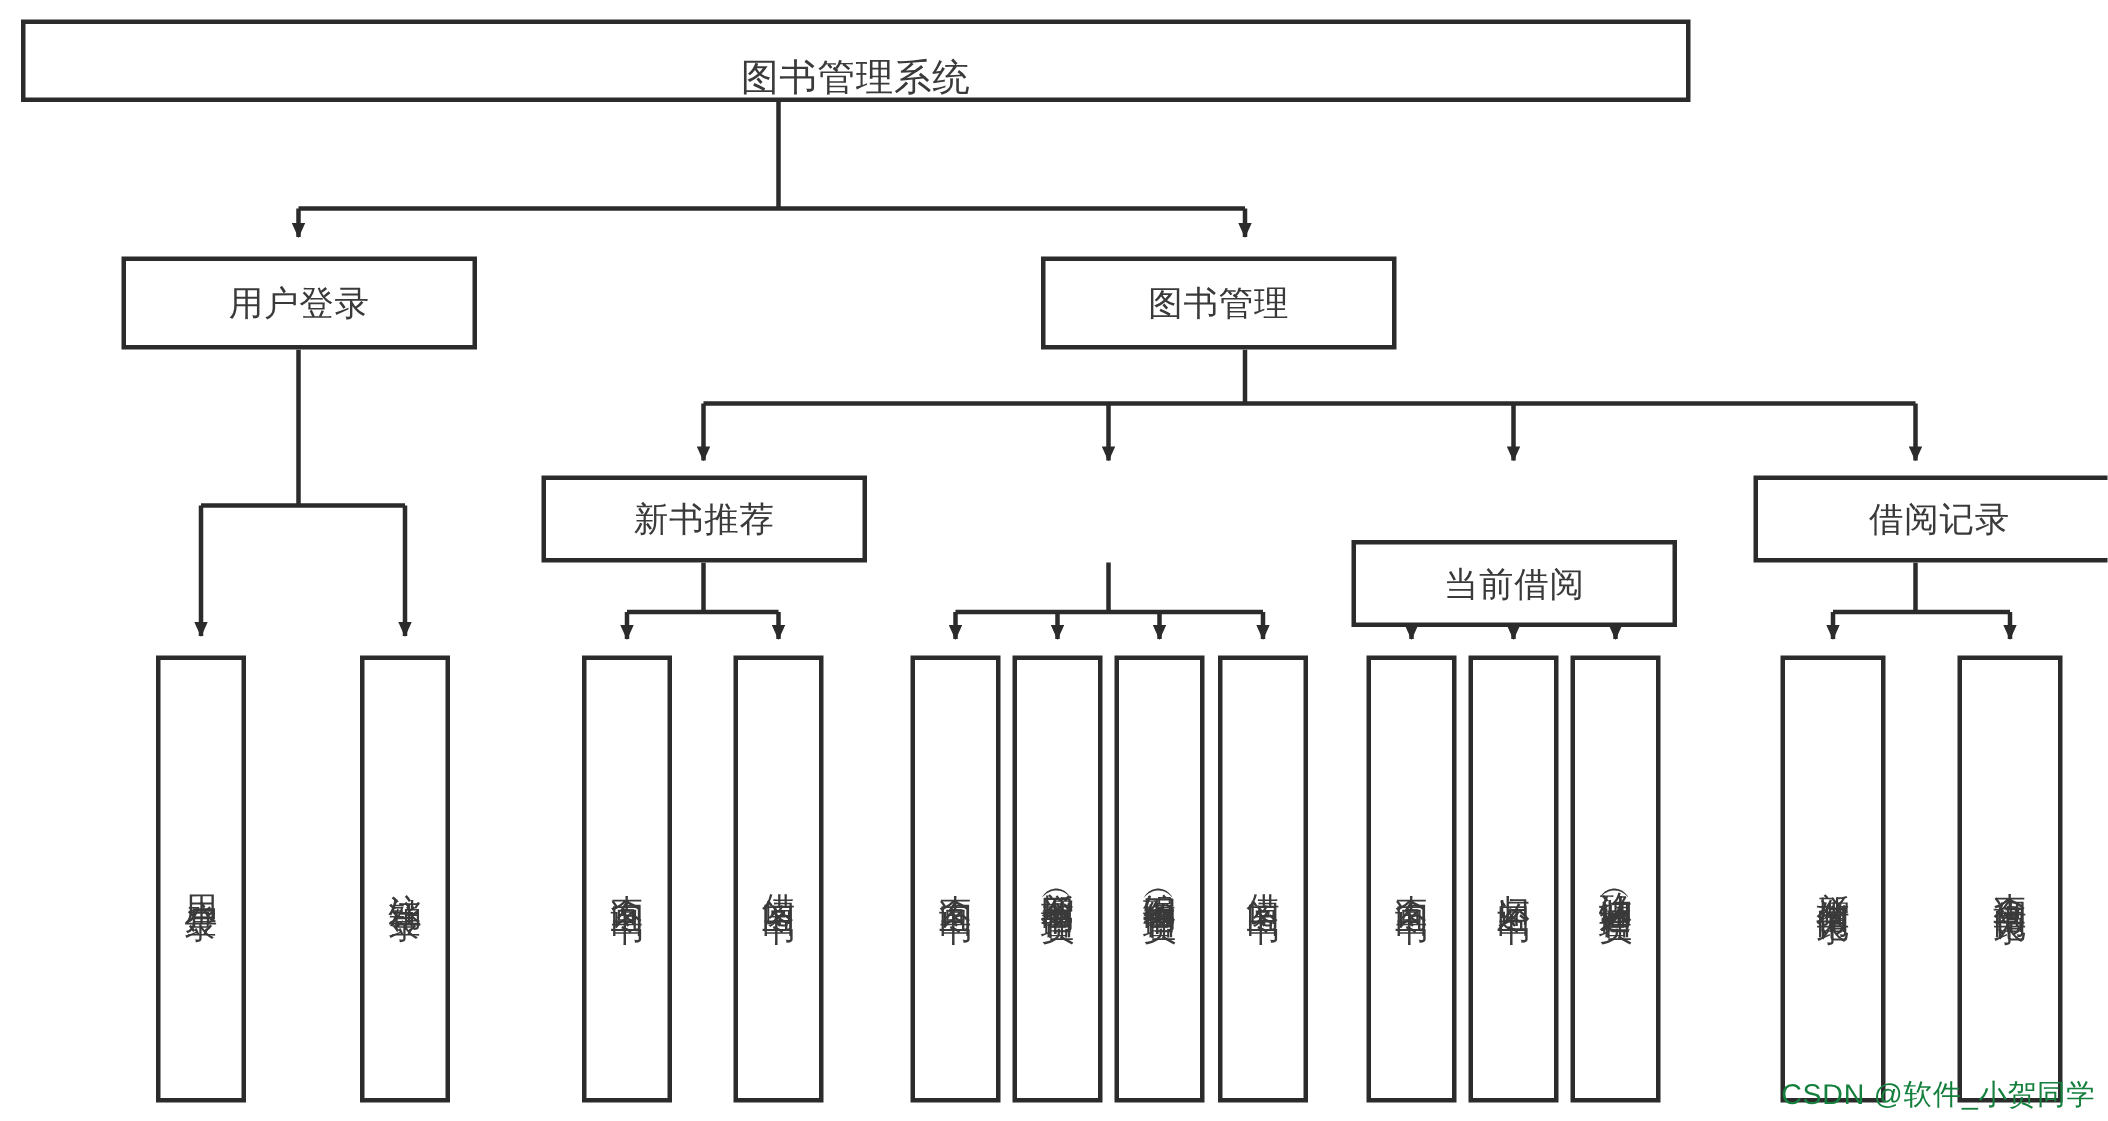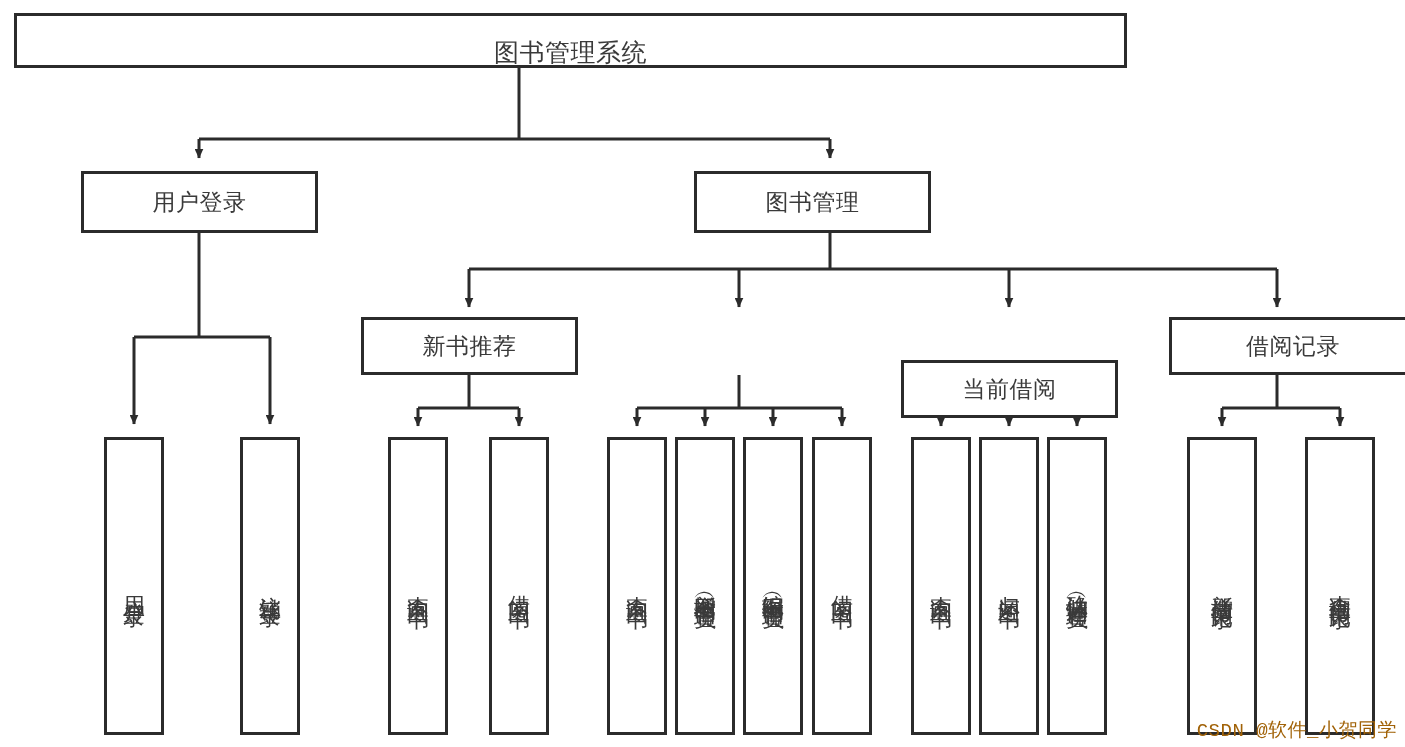--- a/index.html
+++ b/index.html
@@ -64,25 +64,24 @@
     stroke-width: 3;
     fill: none;
   }
   .conn-arrow {
     fill: #2b2b2b;
   }
   #watermark {
     position: absolute;
     right: 8px;
     bottom: 4px;
-    color: #a16207;
+    color: #15803d;
     font-size: 19px;
     letter-spacing: 0.5px;
     white-space: nowrap;
-    font-family: Liberation Mono, monospace;
   }
 </style>
 </head>
 <body>
 
 <div id="diagram-root">
 
   <svg class="connectors" viewBox="0 0 1405 747">
     <defs>
       <marker id="arrowhead" markerWidth="9" markerHeight="10" refX="4.5" refY="9.4" orient="0" markerUnits="userSpaceOnUse">

